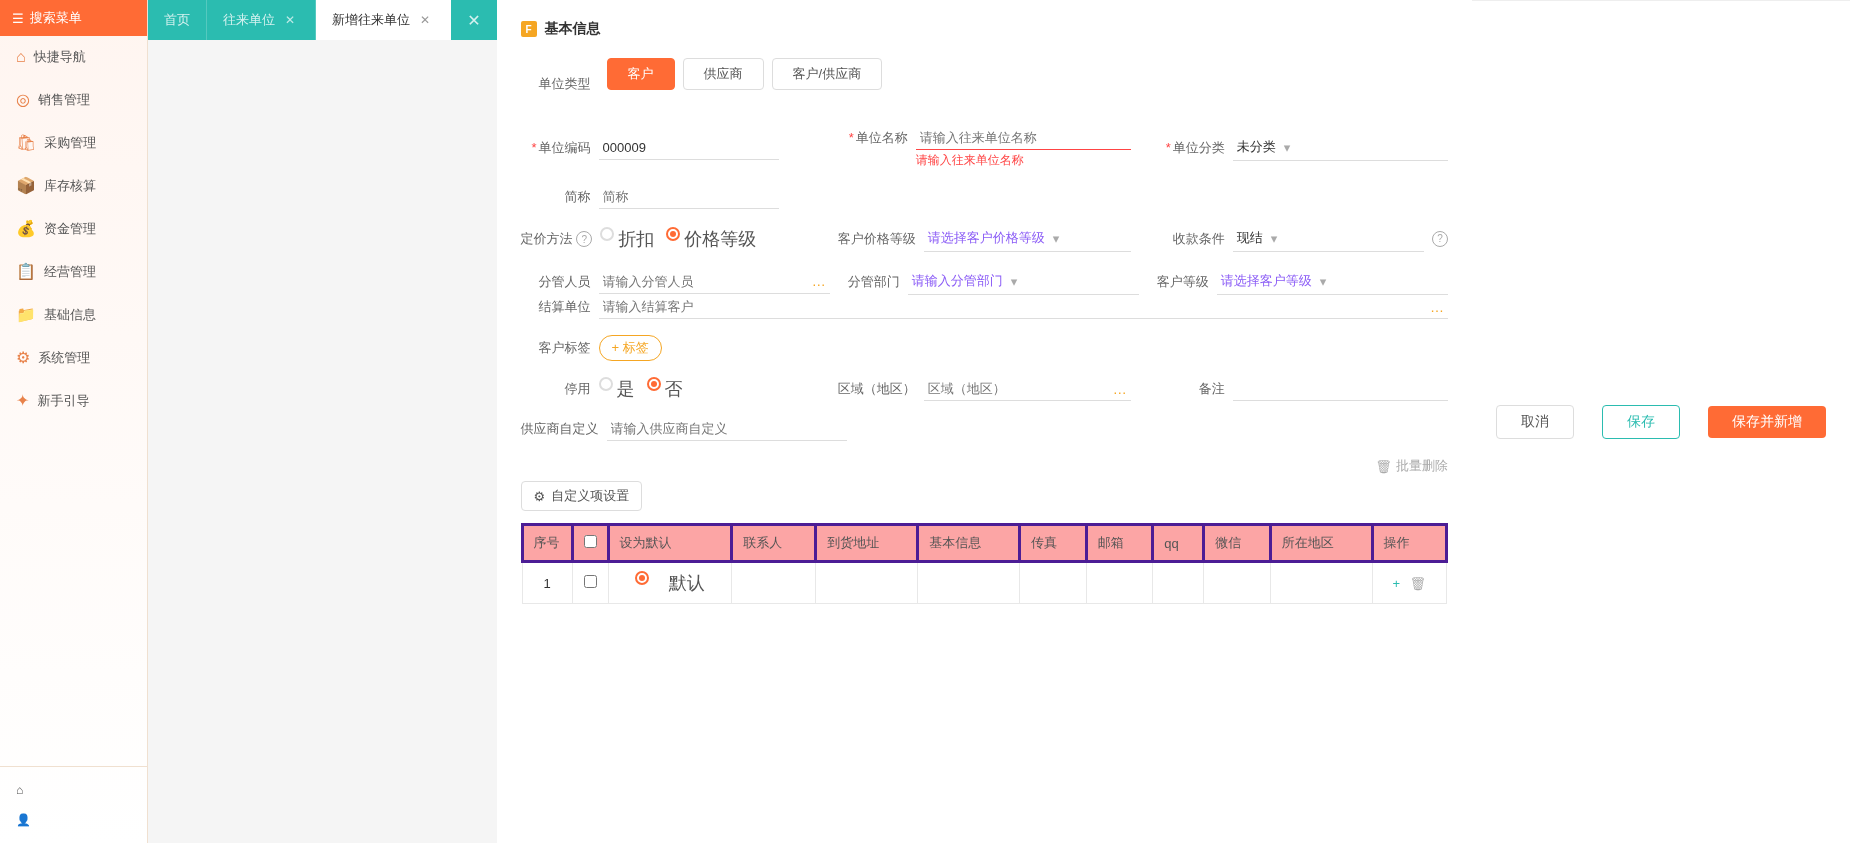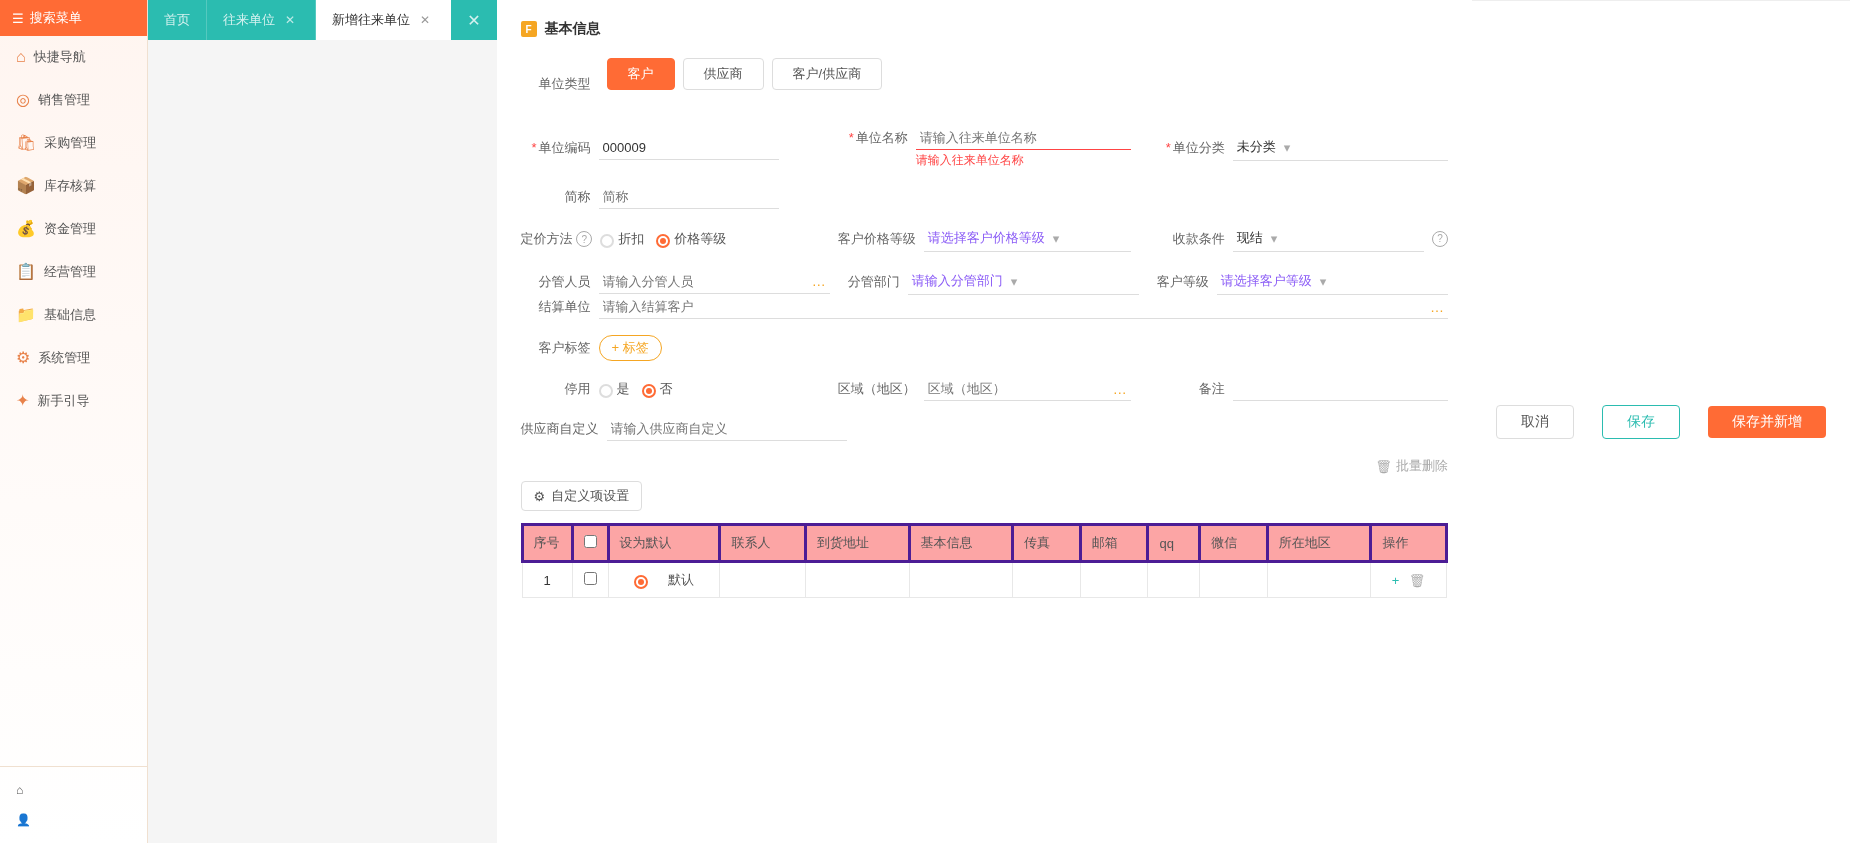--- a/index.html
+++ b/index.html
@@ -223,24 +223,24 @@
     }
 
     
     .radio-group {
       display: flex;
       gap: 12px;
       align-items: center;
     }
     .radio-item {
       display: flex;
-      align-items: flex-end;
+      align-items: flex-start;
       gap: 4px;
       cursor: pointer;
-      font-size: 13px;
+      font-size: 18px;
       color: #555;
     }
     .radio-dot {
       width: 14px;
       height: 14px;
       border-radius: 50%;
       border: 2px solid #ddd;
       display: flex;
       align-items: center;
       justify-content: center;

